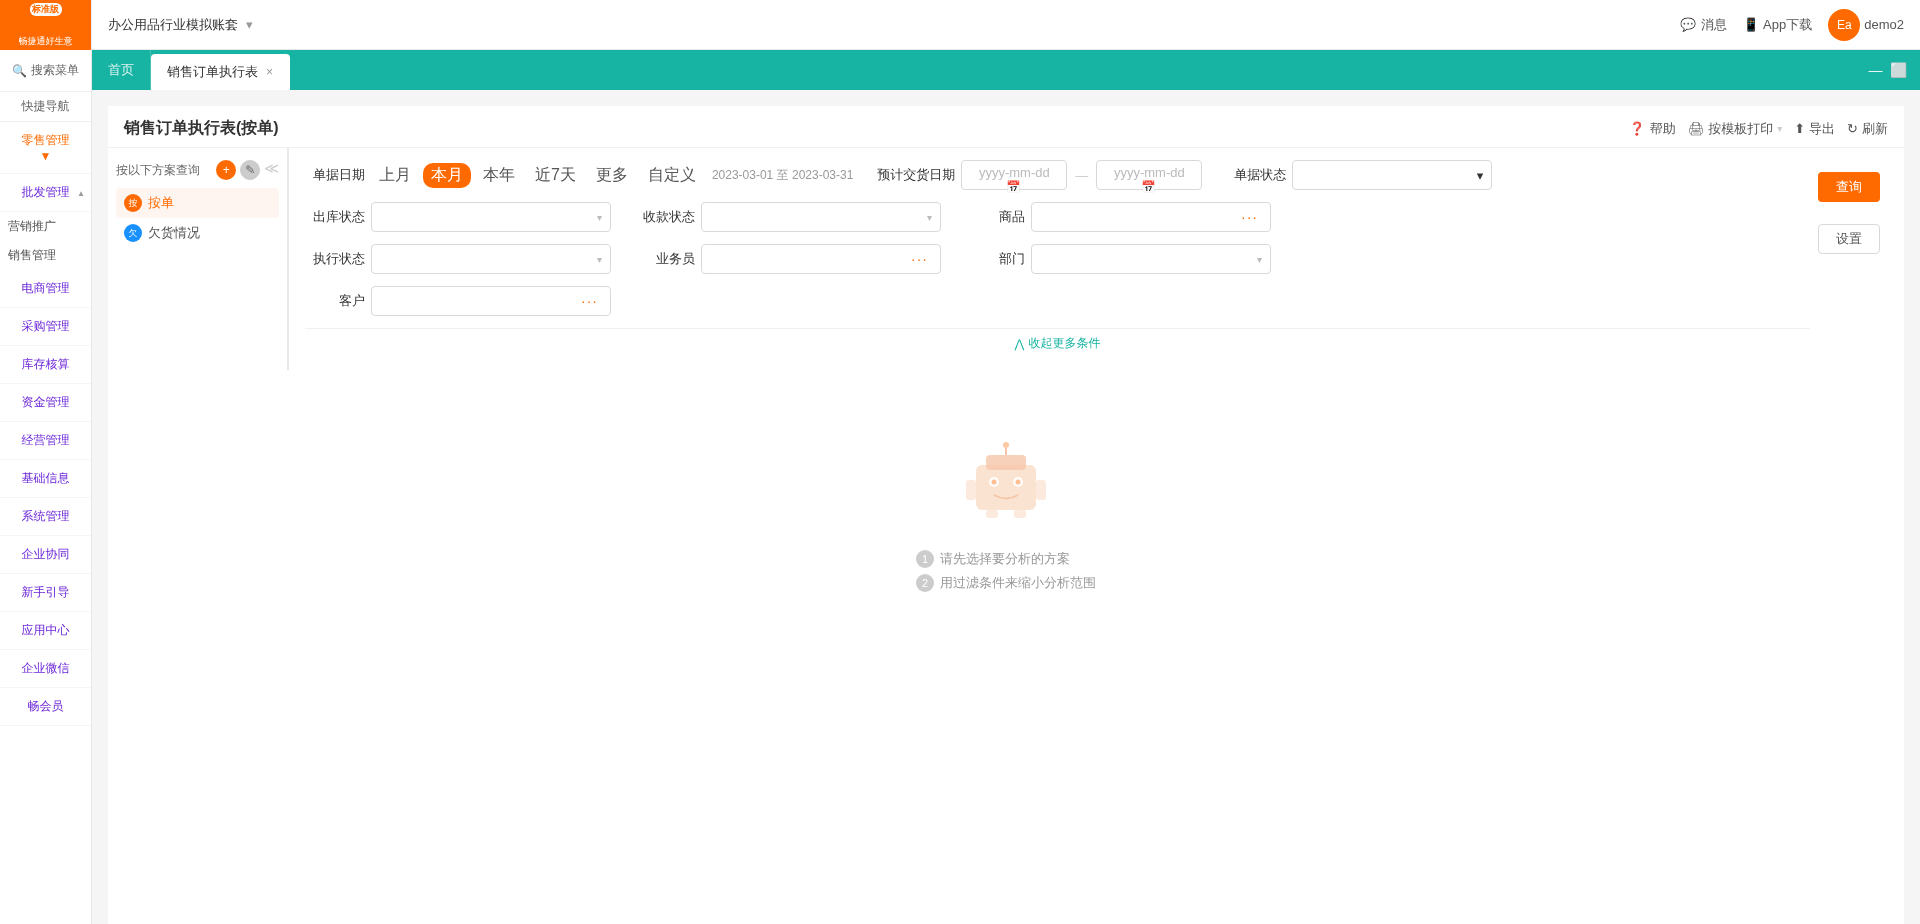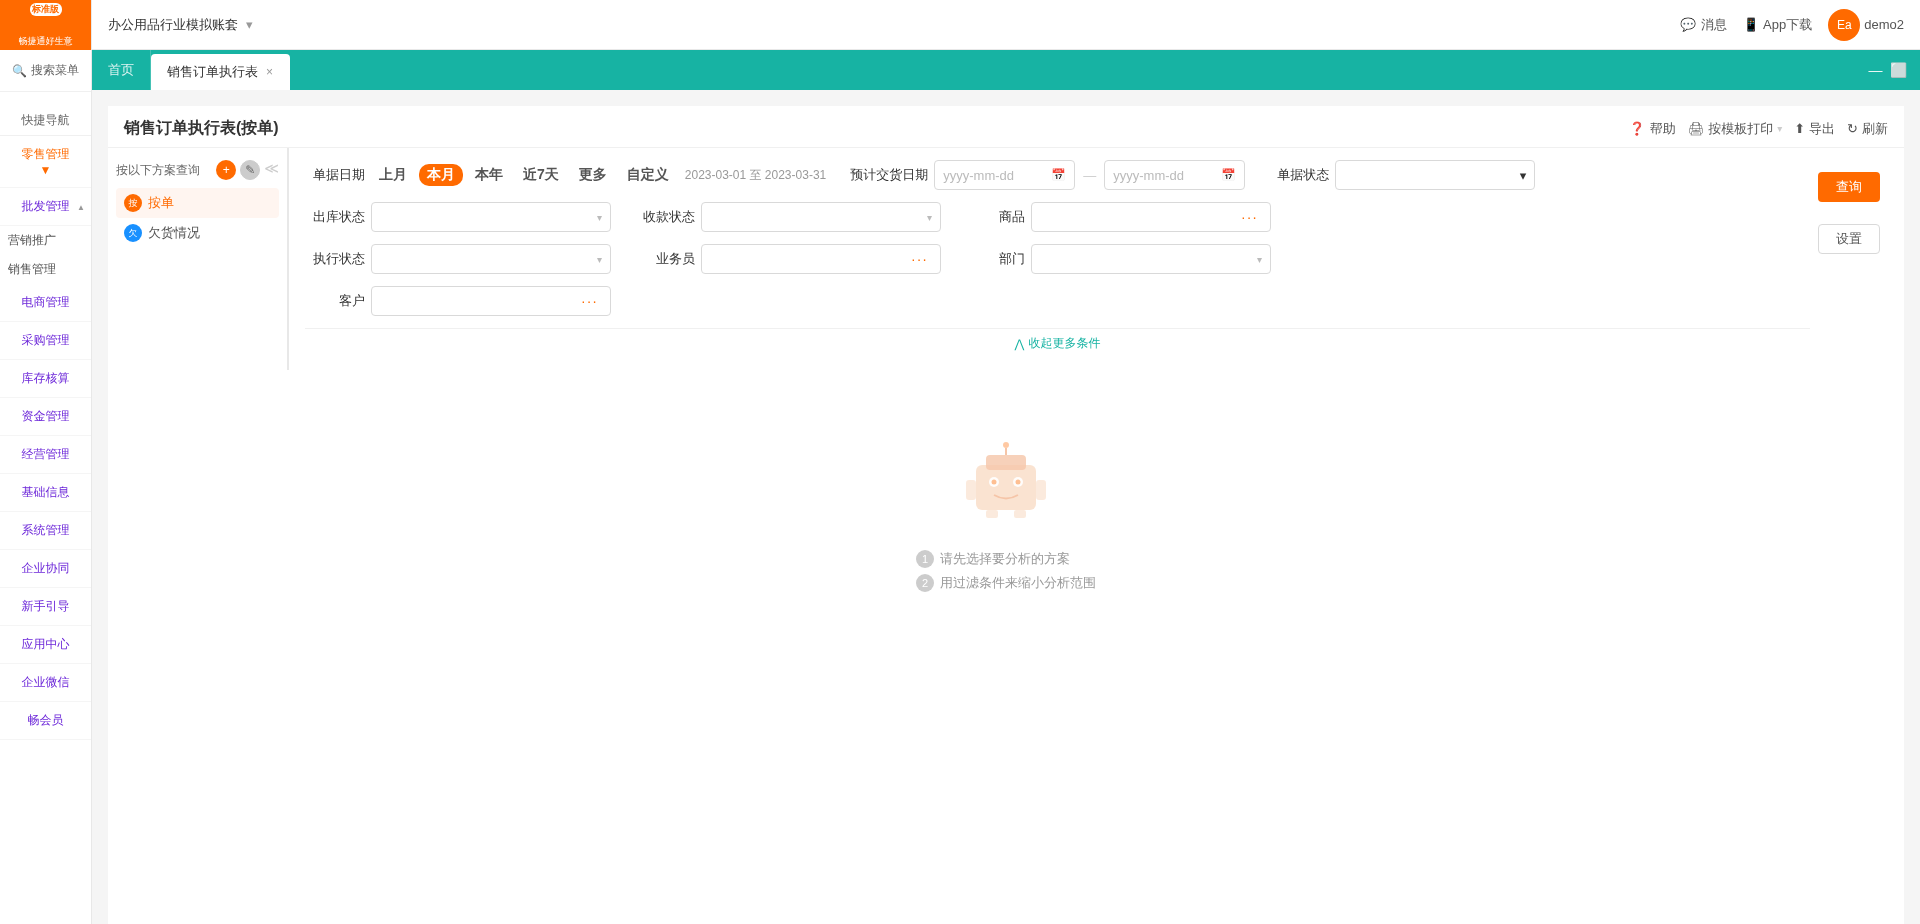--- a/index.html
+++ b/index.html
@@ -5,21 +5,21 @@
     * { margin: 0; padding: 0; box-sizing: border-box; }
     body { font-family: 'Microsoft YaHei', sans-serif; font-size: 13px; background: #f5f5f5; color: #333; width: 1920px; height: 924px; overflow: hidden; display: flex; }
 
     
     .sidebar { width: 92px; background: #fff; display: flex; flex-direction: column; border-right: 1px solid #e8e8e8; flex-shrink: 0; }
     .sidebar-logo { height: 50px; background: #ff6a00; display: flex; align-items: center; justify-content: center; flex-direction: column; color: #fff; font-size: 10px; padding: 4px; text-align: center; }
     .sidebar-logo .logo-icon { width: 32px; height: 32px; background: #fff; border-radius: 6px; display: flex; align-items: center; justify-content: center; margin-bottom: 20px; }
     .sidebar-logo .logo-icon span { color: #ff6a00; font-weight: bold; font-size: 11px; }
     .sidebar-search { padding: 8px 6px; border-bottom: 1px solid #f0f0f0; }
     .sidebar-search-item { display: flex; align-items: center; justify-content: center; font-size: 12px; color: #666; cursor: pointer; padding: 4px 0; }
-    .sidebar-quick-nav { padding: 6px; border-bottom: 1px solid #f0f0f0; text-align: center; font-size: 12px; color: #666; cursor: pointer; margin-top: 14px; }
+    .sidebar-quick-nav { padding: 6px; border-bottom: 1px solid #f0f0f0; text-align: center; font-size: 12px; color: #666; cursor: pointer; }
     .sidebar-item { padding: 10px 4px; text-align: center; font-size: 12px; color: #6d28d9; cursor: pointer; border-bottom: 1px solid #f5f5f5; display: flex; align-items: center; justify-content: center; flex-direction: column; position: relative; }
     .sidebar-item.has-arrow::after { content: '▲'; font-size: 8px; color: #999; position: absolute; right: 6px; top: 50%; transform: translateY(-50%); }
     .sidebar-item.has-arrow-down::after { content: '▼'; }
     .sidebar-item.active { color: #ff6a00; }
     .sidebar-section { padding: 6px 8px; font-size: 12px; color: #555; cursor: pointer; }
 
     
     .main { flex: 1; display: flex; flex-direction: column; overflow: hidden; }
 
     
@@ -64,29 +64,29 @@
     .tree-item.active { background: #fff5f0; color: #ff6a00; }
     .tree-item .item-icon { width: 18px; height: 18px; border-radius: 50%; background: #ff6a00; display: flex; align-items: center; justify-content: center; color: #fff; font-size: 10px; }
     .tree-item .item-icon.blue { background: #1890ff; }
 
     
     .filter-area { flex: 1; padding: 12px 16px; }
     .filter-row { display: flex; align-items: center; gap: 24px; margin-bottom: 12px; flex-wrap: wrap; }
     .filter-item { display: flex; align-items: center; gap: 6px; }
     .filter-label { font-size: 13px; color: #333; white-space: nowrap; min-width: 60px; text-align: right; }
     .filter-control { display: flex; align-items: center; gap: 4px; }
-    .date-tag { padding: 2px 8px; border-radius: 10px; font-size: 14px; cursor: pointer; color: #555; font-weight: bold; }
+    .date-tag { padding: 2px 8px; border-radius: 10px; font-size: 16px; cursor: pointer; color: #555; }
     .date-tag.active { background: #ff6a00; color: #fff; }
     .date-range-text { font-size: 12px; color: #999; margin-left: 4px; }
     .input-separator { color: #ccc; padding: 0 4px; }
     .select-field { border: 1px solid #d9d9d9; border-radius: 4px; padding: 4px 8px; font-size: 13px; color: #333; background: #fff; min-width: 160px; height: 30px; display: flex; align-items: center; justify-content: space-between; cursor: pointer; }
     .select-field .chevron { color: #bbb; font-size: 10px; }
     .dots-btn { color: #ff6a00; cursor: pointer; font-size: 14px; letter-spacing: 1px; padding: 0 4px; }
     .collapse-more { display: flex; align-items: center; justify-content: center; padding: 6px 0; color: #17b3a3; cursor: pointer; font-size: 12px; border-top: 1px solid #f0f0f0; gap: 4px; }
-    .date-input { border: 1px solid #d9d9d9; border-radius: 4px; padding: 4px 8px; font-size: 13px; color: #bbb; background: #fff; width: 141px; height: 30px; display: flex; align-items: center; justify-content: space-between; cursor: pointer; }
+    .date-input { border: 1px solid #d9d9d9; border-radius: 4px; padding: 4px 8px; font-size: 13px; color: #bbb; background: #fff; width: 106px; height: 30px; display: flex; align-items: center; justify-content: space-between; cursor: pointer; flex-direction: column; }
     .status-select { border: 1px solid #d9d9d9; border-radius: 4px; padding: 4px 8px; font-size: 13px; color: #333; background: #fff; min-width: 220px; height: 30px; display: flex; align-items: center; justify-content: space-between; cursor: pointer; }
 
     
     .query-btns { display: flex; flex-direction: column; gap: 22px; padding: 12px 8px; }
     .btn-query { background: #ff6a00; color: #fff; border: none; padding: 6px 18px; border-radius: 4px; font-size: 13px; cursor: pointer; white-space: nowrap; }
     .btn-setting { background: #fff; color: #555; border: 1px solid #d9d9d9; padding: 5px 14px; border-radius: 4px; font-size: 13px; cursor: pointer; white-space: nowrap; }
 
     
     .empty-state { display: flex; flex-direction: column; align-items: center; justify-content: center; padding: 60px 20px; color: #999; }
     .empty-icon { width: 100px; height: 100px; margin-bottom: 20px; opacity: 0.6; }

